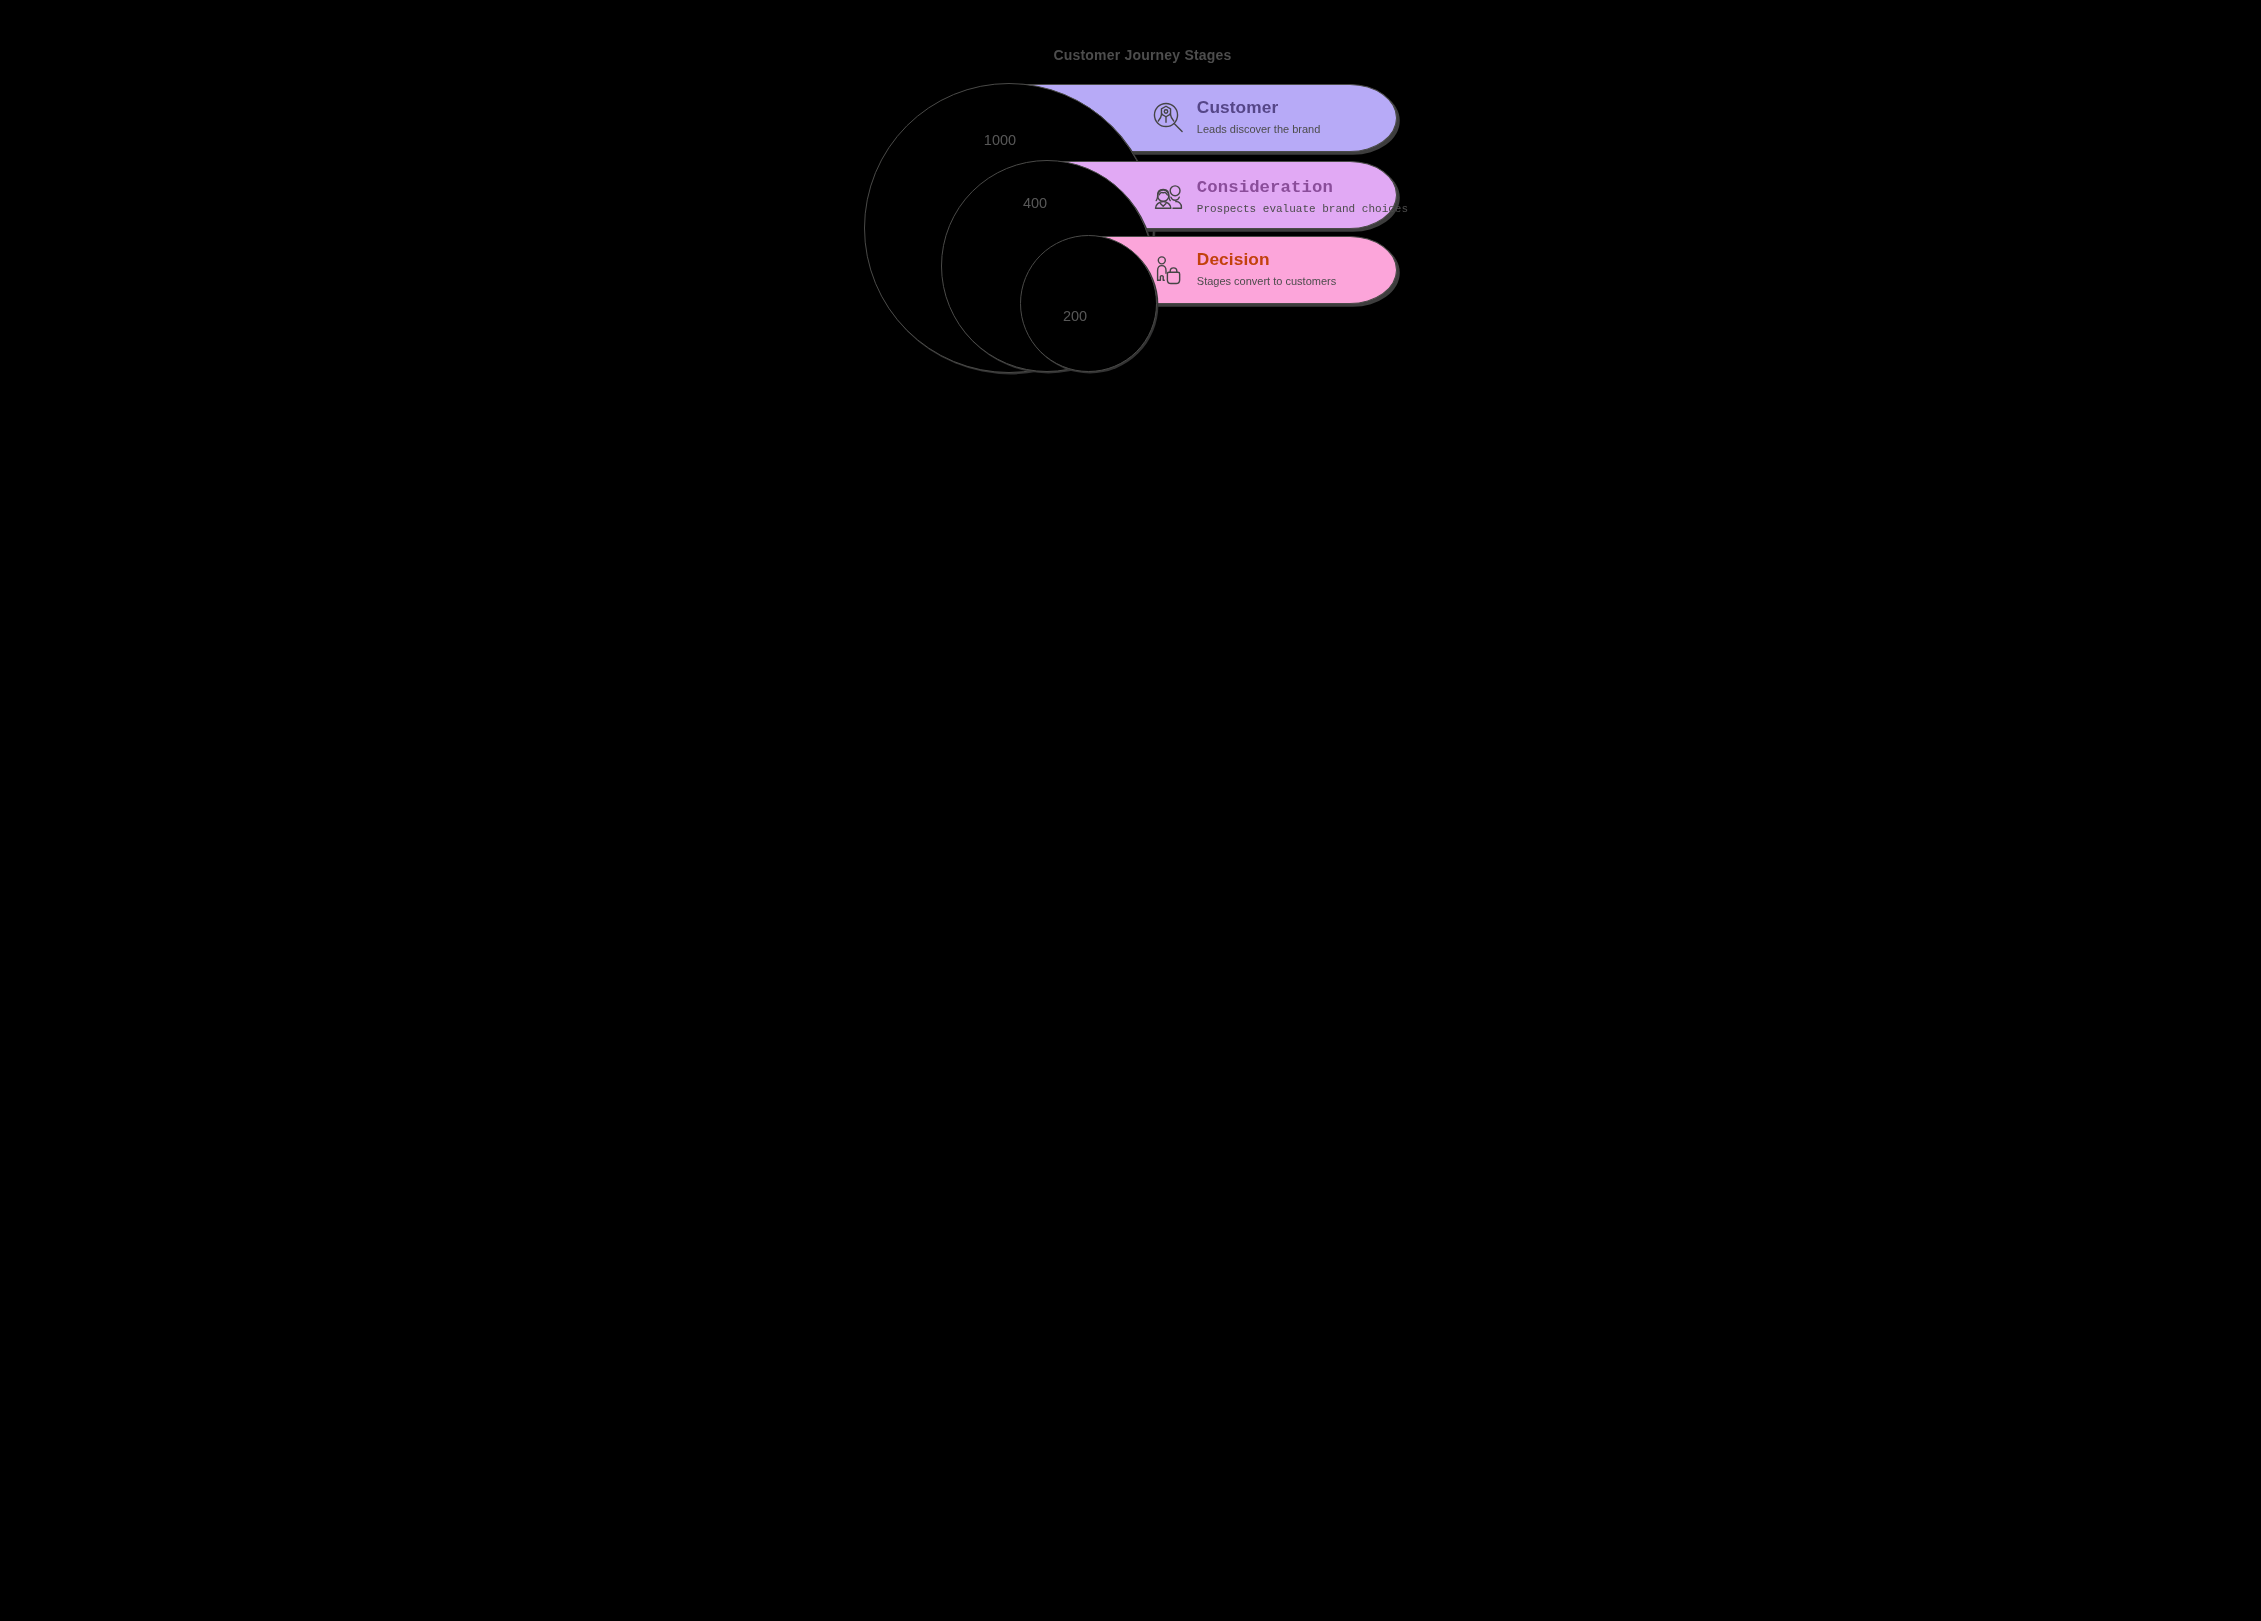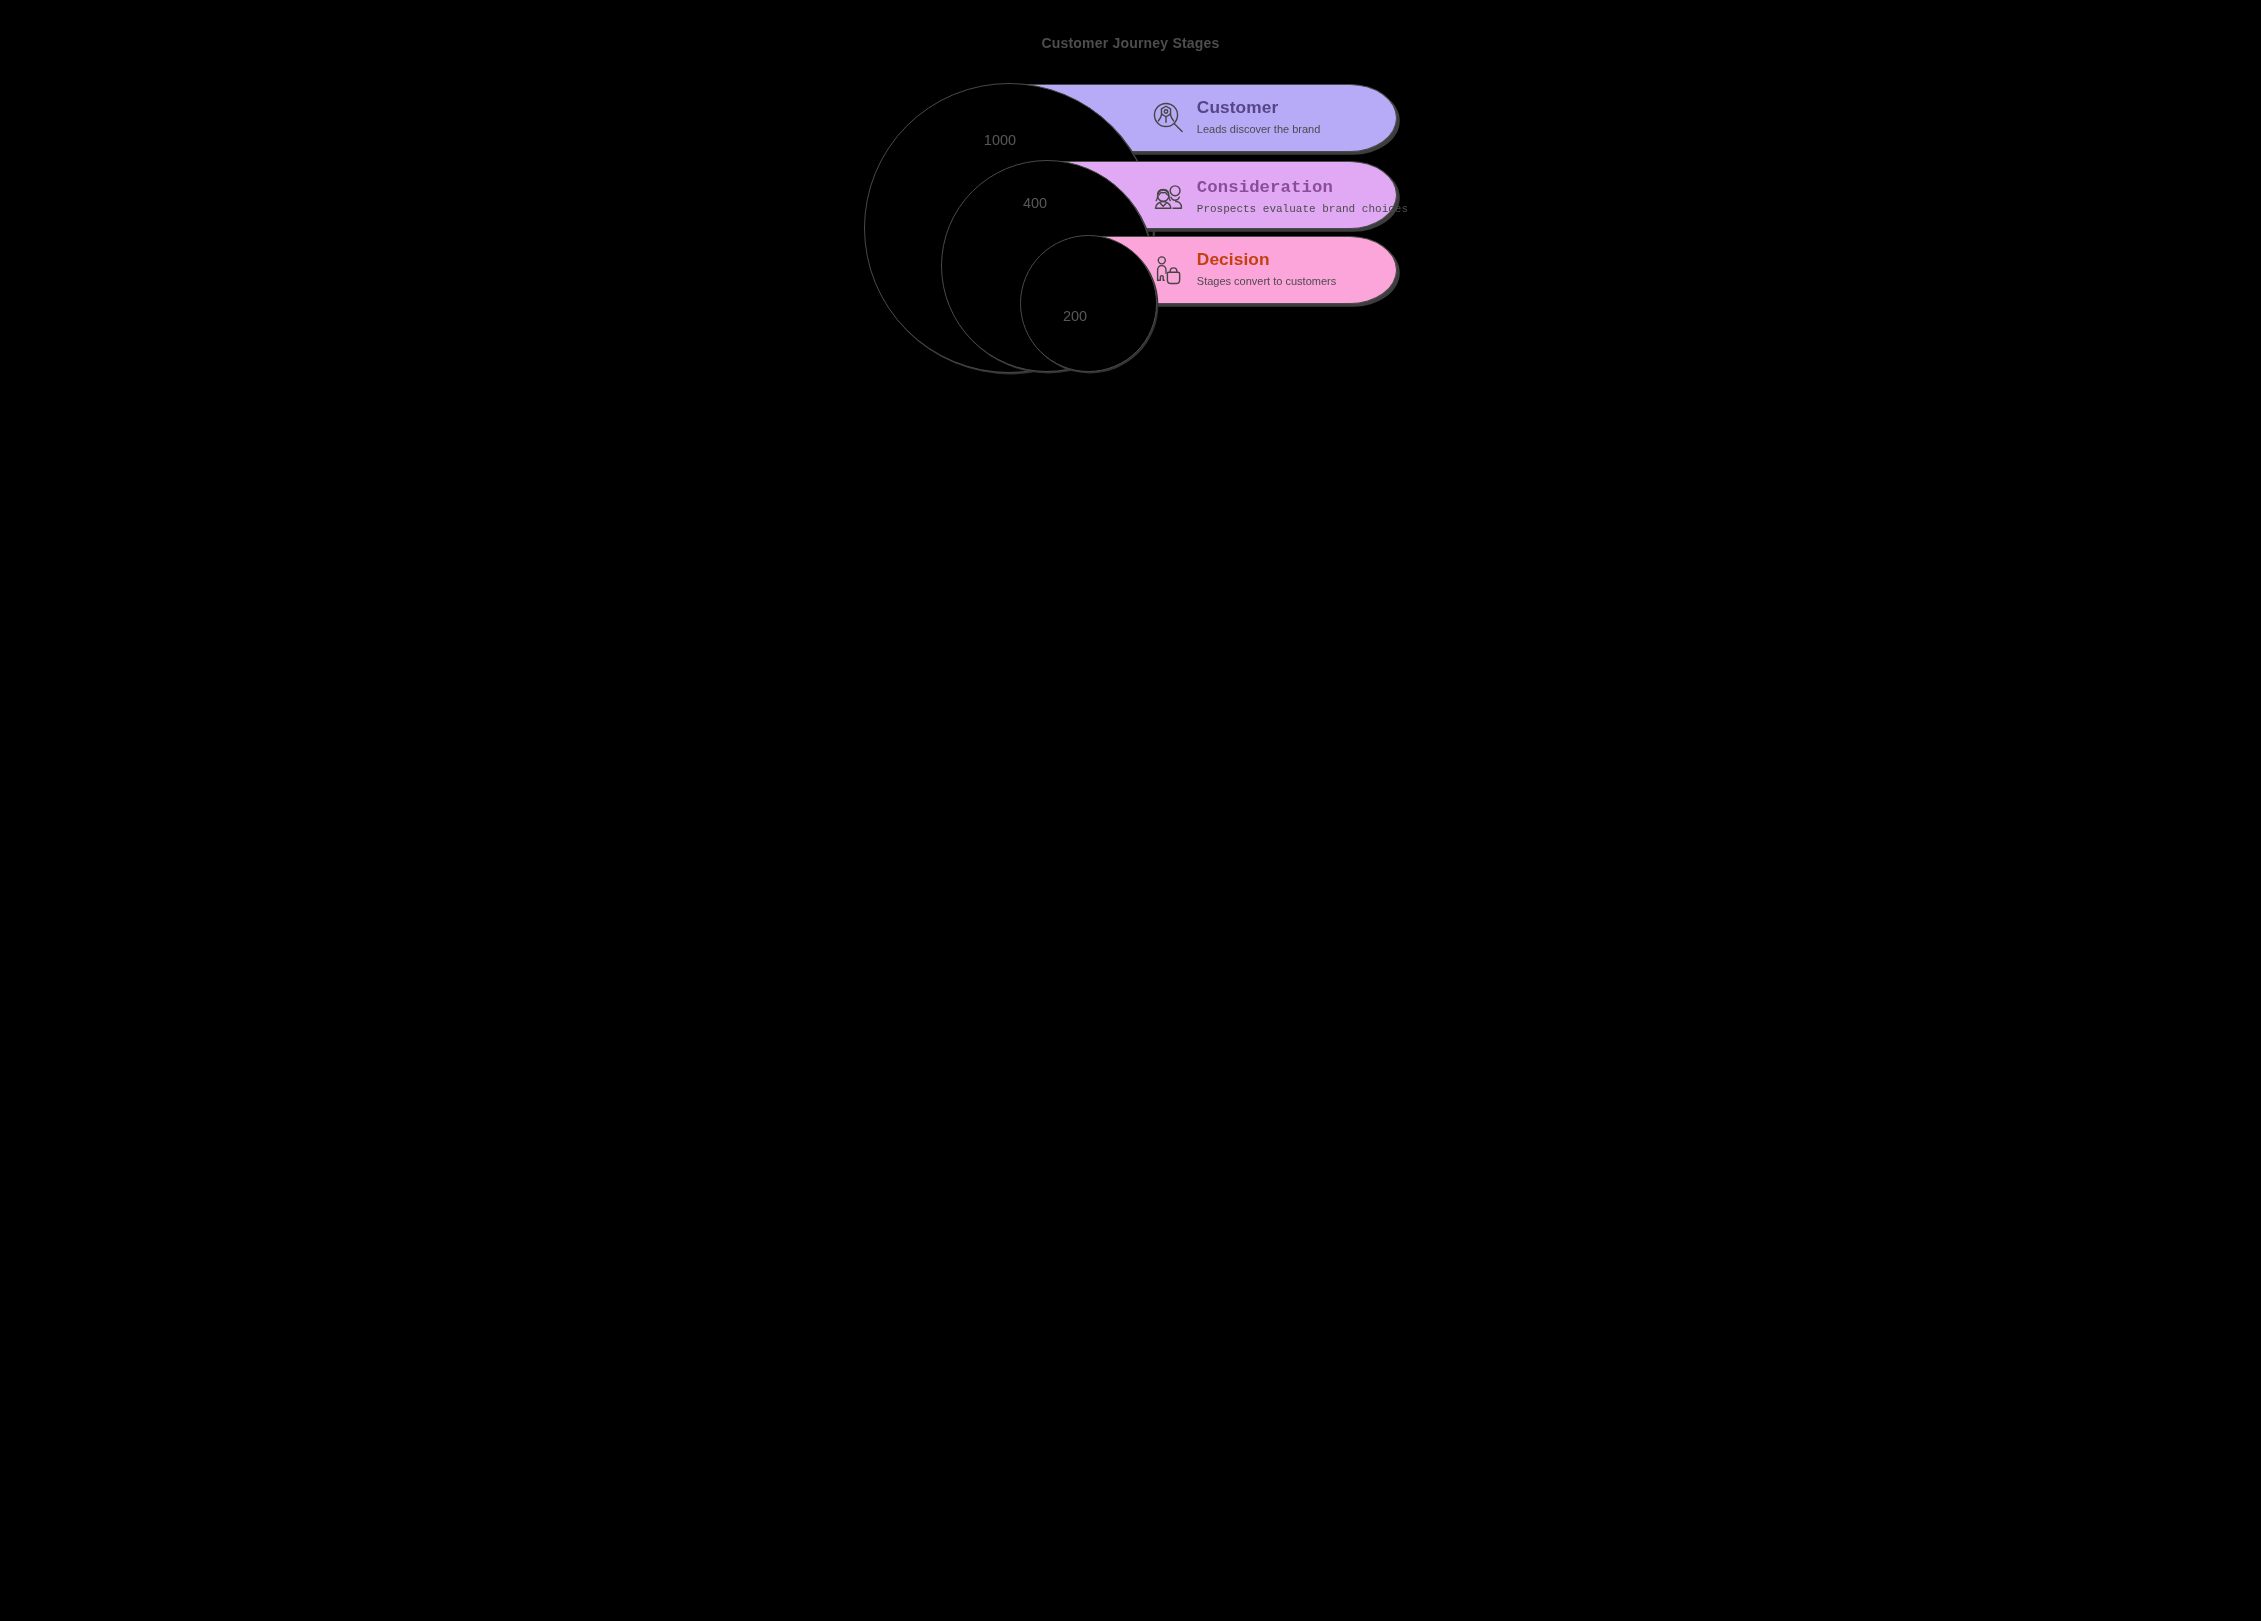--- a/index.html
+++ b/index.html
@@ -2,21 +2,21 @@
 <html style="font-size:7.5px"><head>
 <meta charset="utf-8">
 <style>
   html, body { margin:0; padding:0; background:#000; }
   .canvas {
     position:relative; width:565px; height:405px; margin:0 auto;
     background:#000; overflow:hidden;
     font-family:"Liberation Sans", sans-serif;
   }
   .title {
-    position:absolute; top:35px; left:0; width:100%; margin:0;
+    position:absolute; top:35px; left:0; width:100%; margin:12px;
     text-align:center; font-size:14px; font-weight:bold;
     color:#4d4d4d; letter-spacing:0.2px;
   }
   .bar {
     position:absolute; box-sizing:border-box;
     border:1.4px solid #4a4a48;
     border-radius:0 47px 47px 0 / 0 34px 34px 0;
     box-shadow:2.8px 2.8px 0 #3d3d3d;
   }
   .bar-awareness     { left:160px; top:84px; width:389px; height:68px; background:#b7aaf7; z-index:1; }

